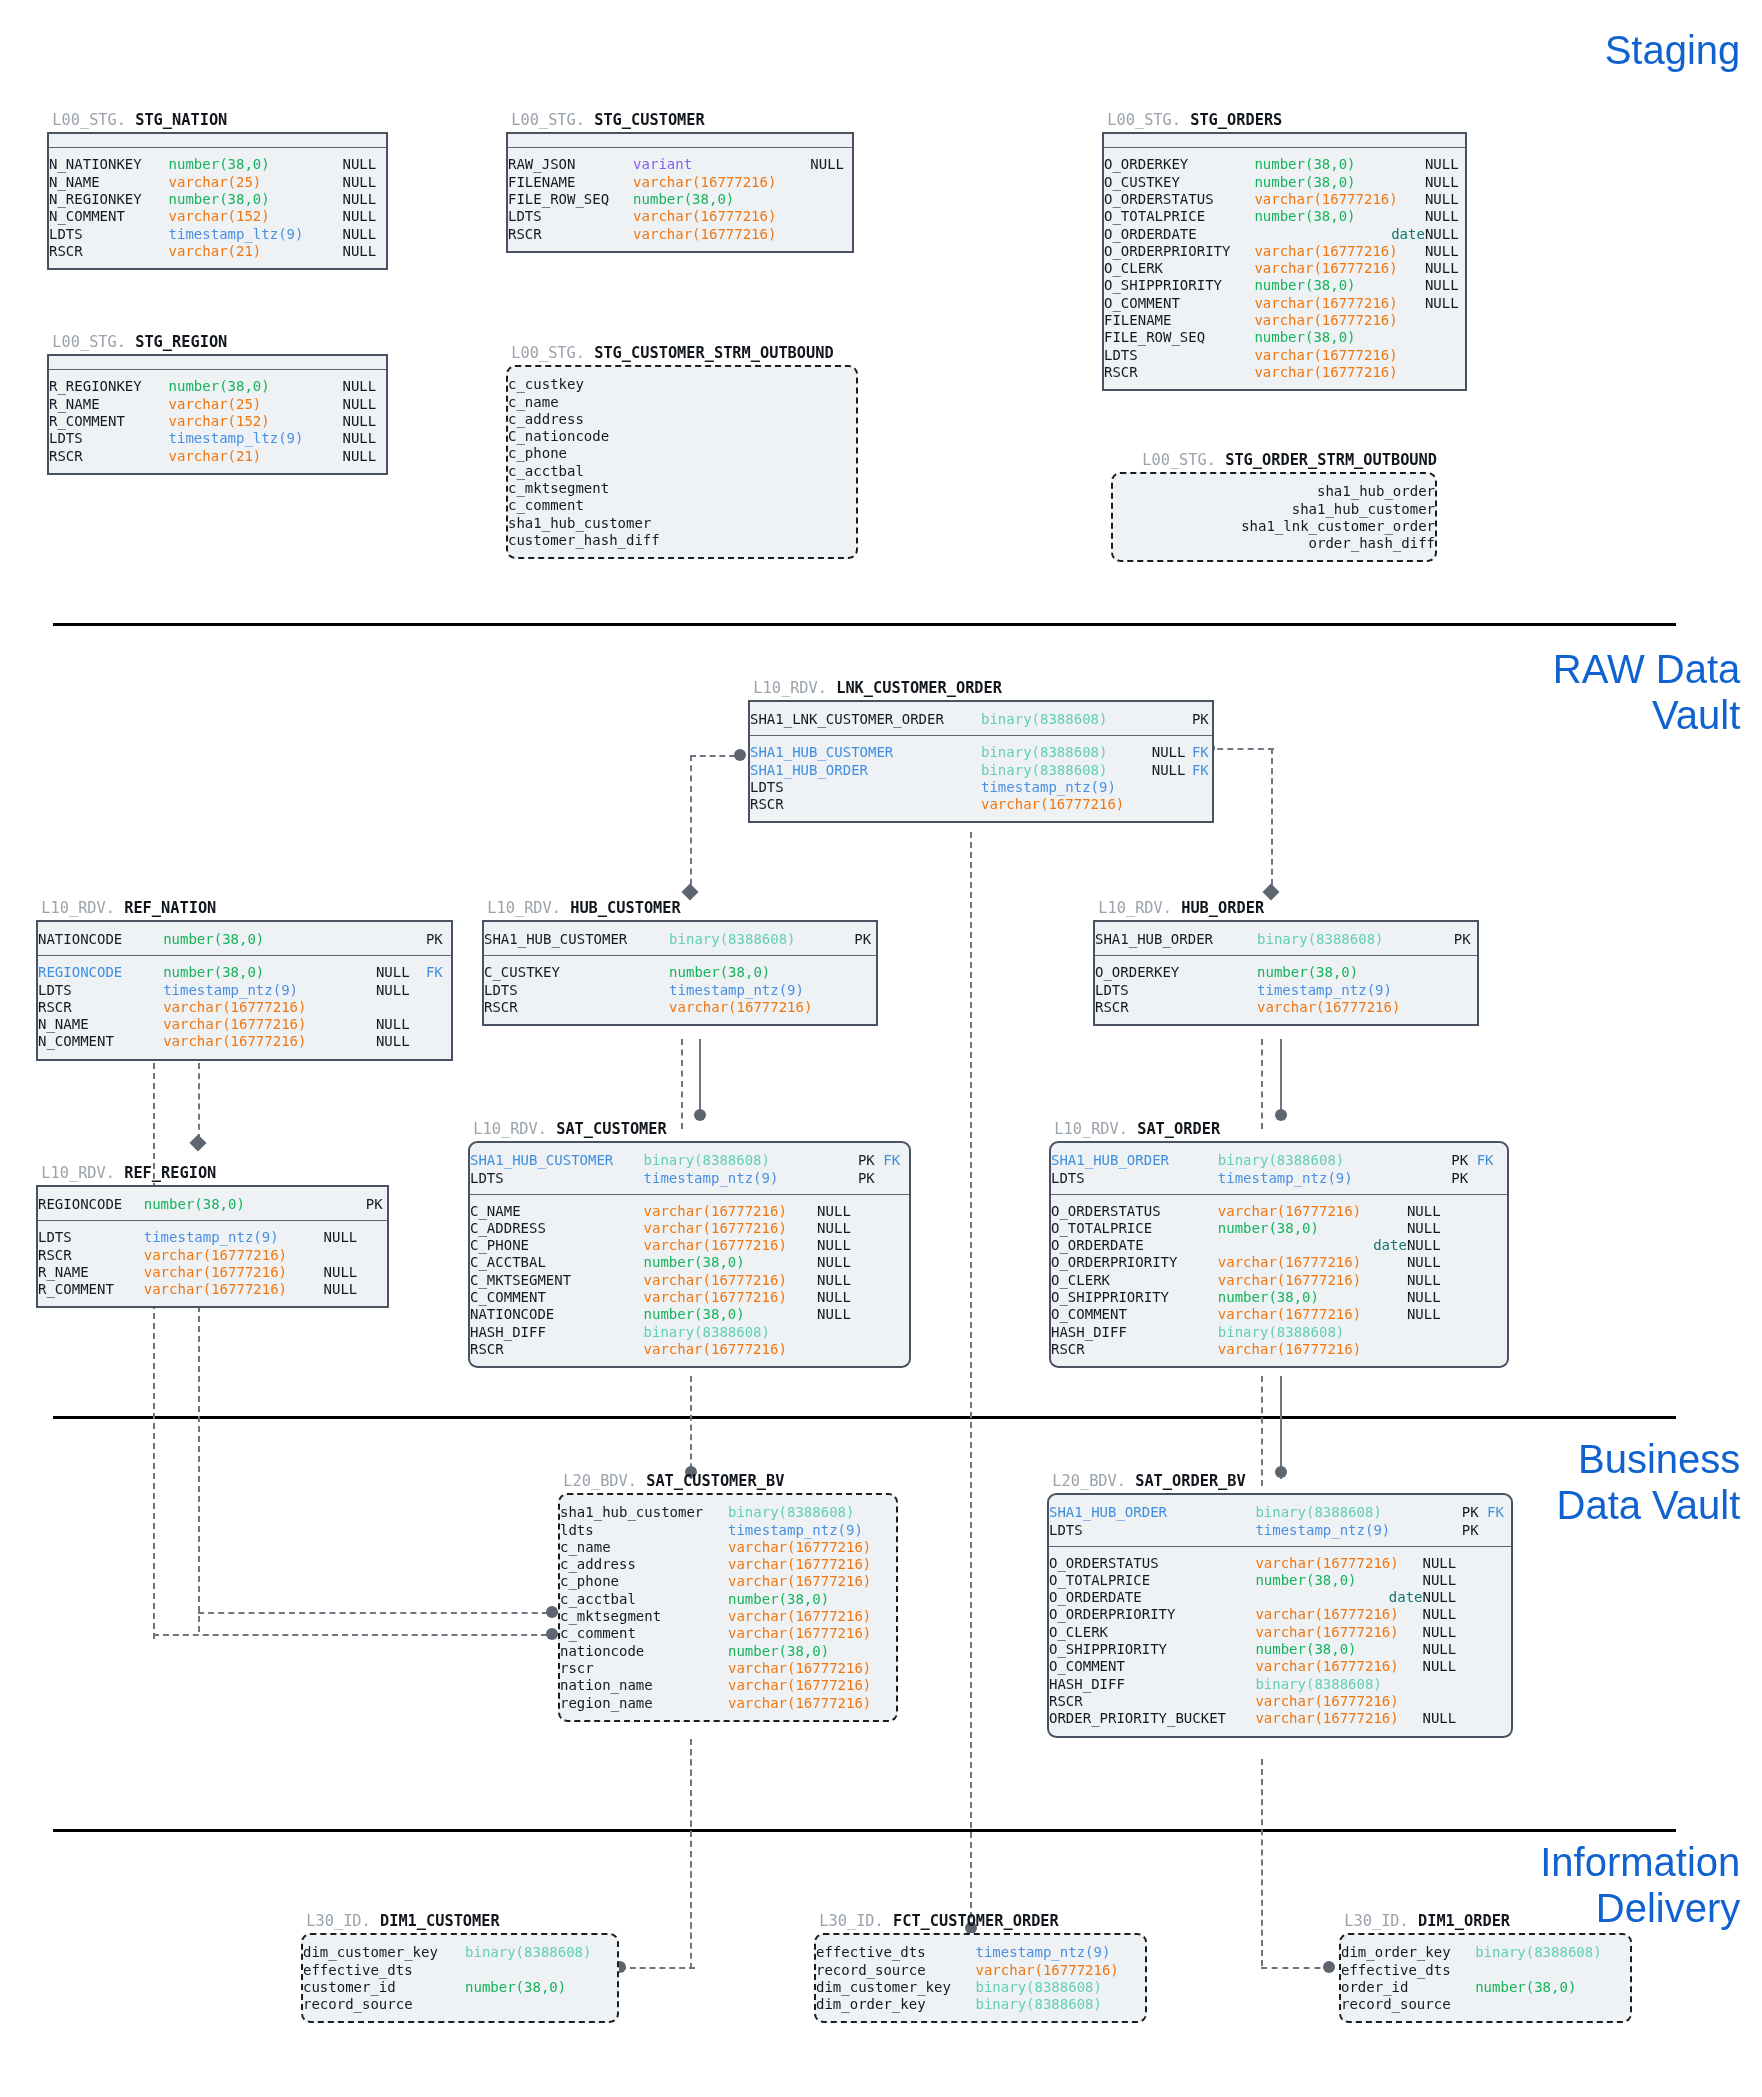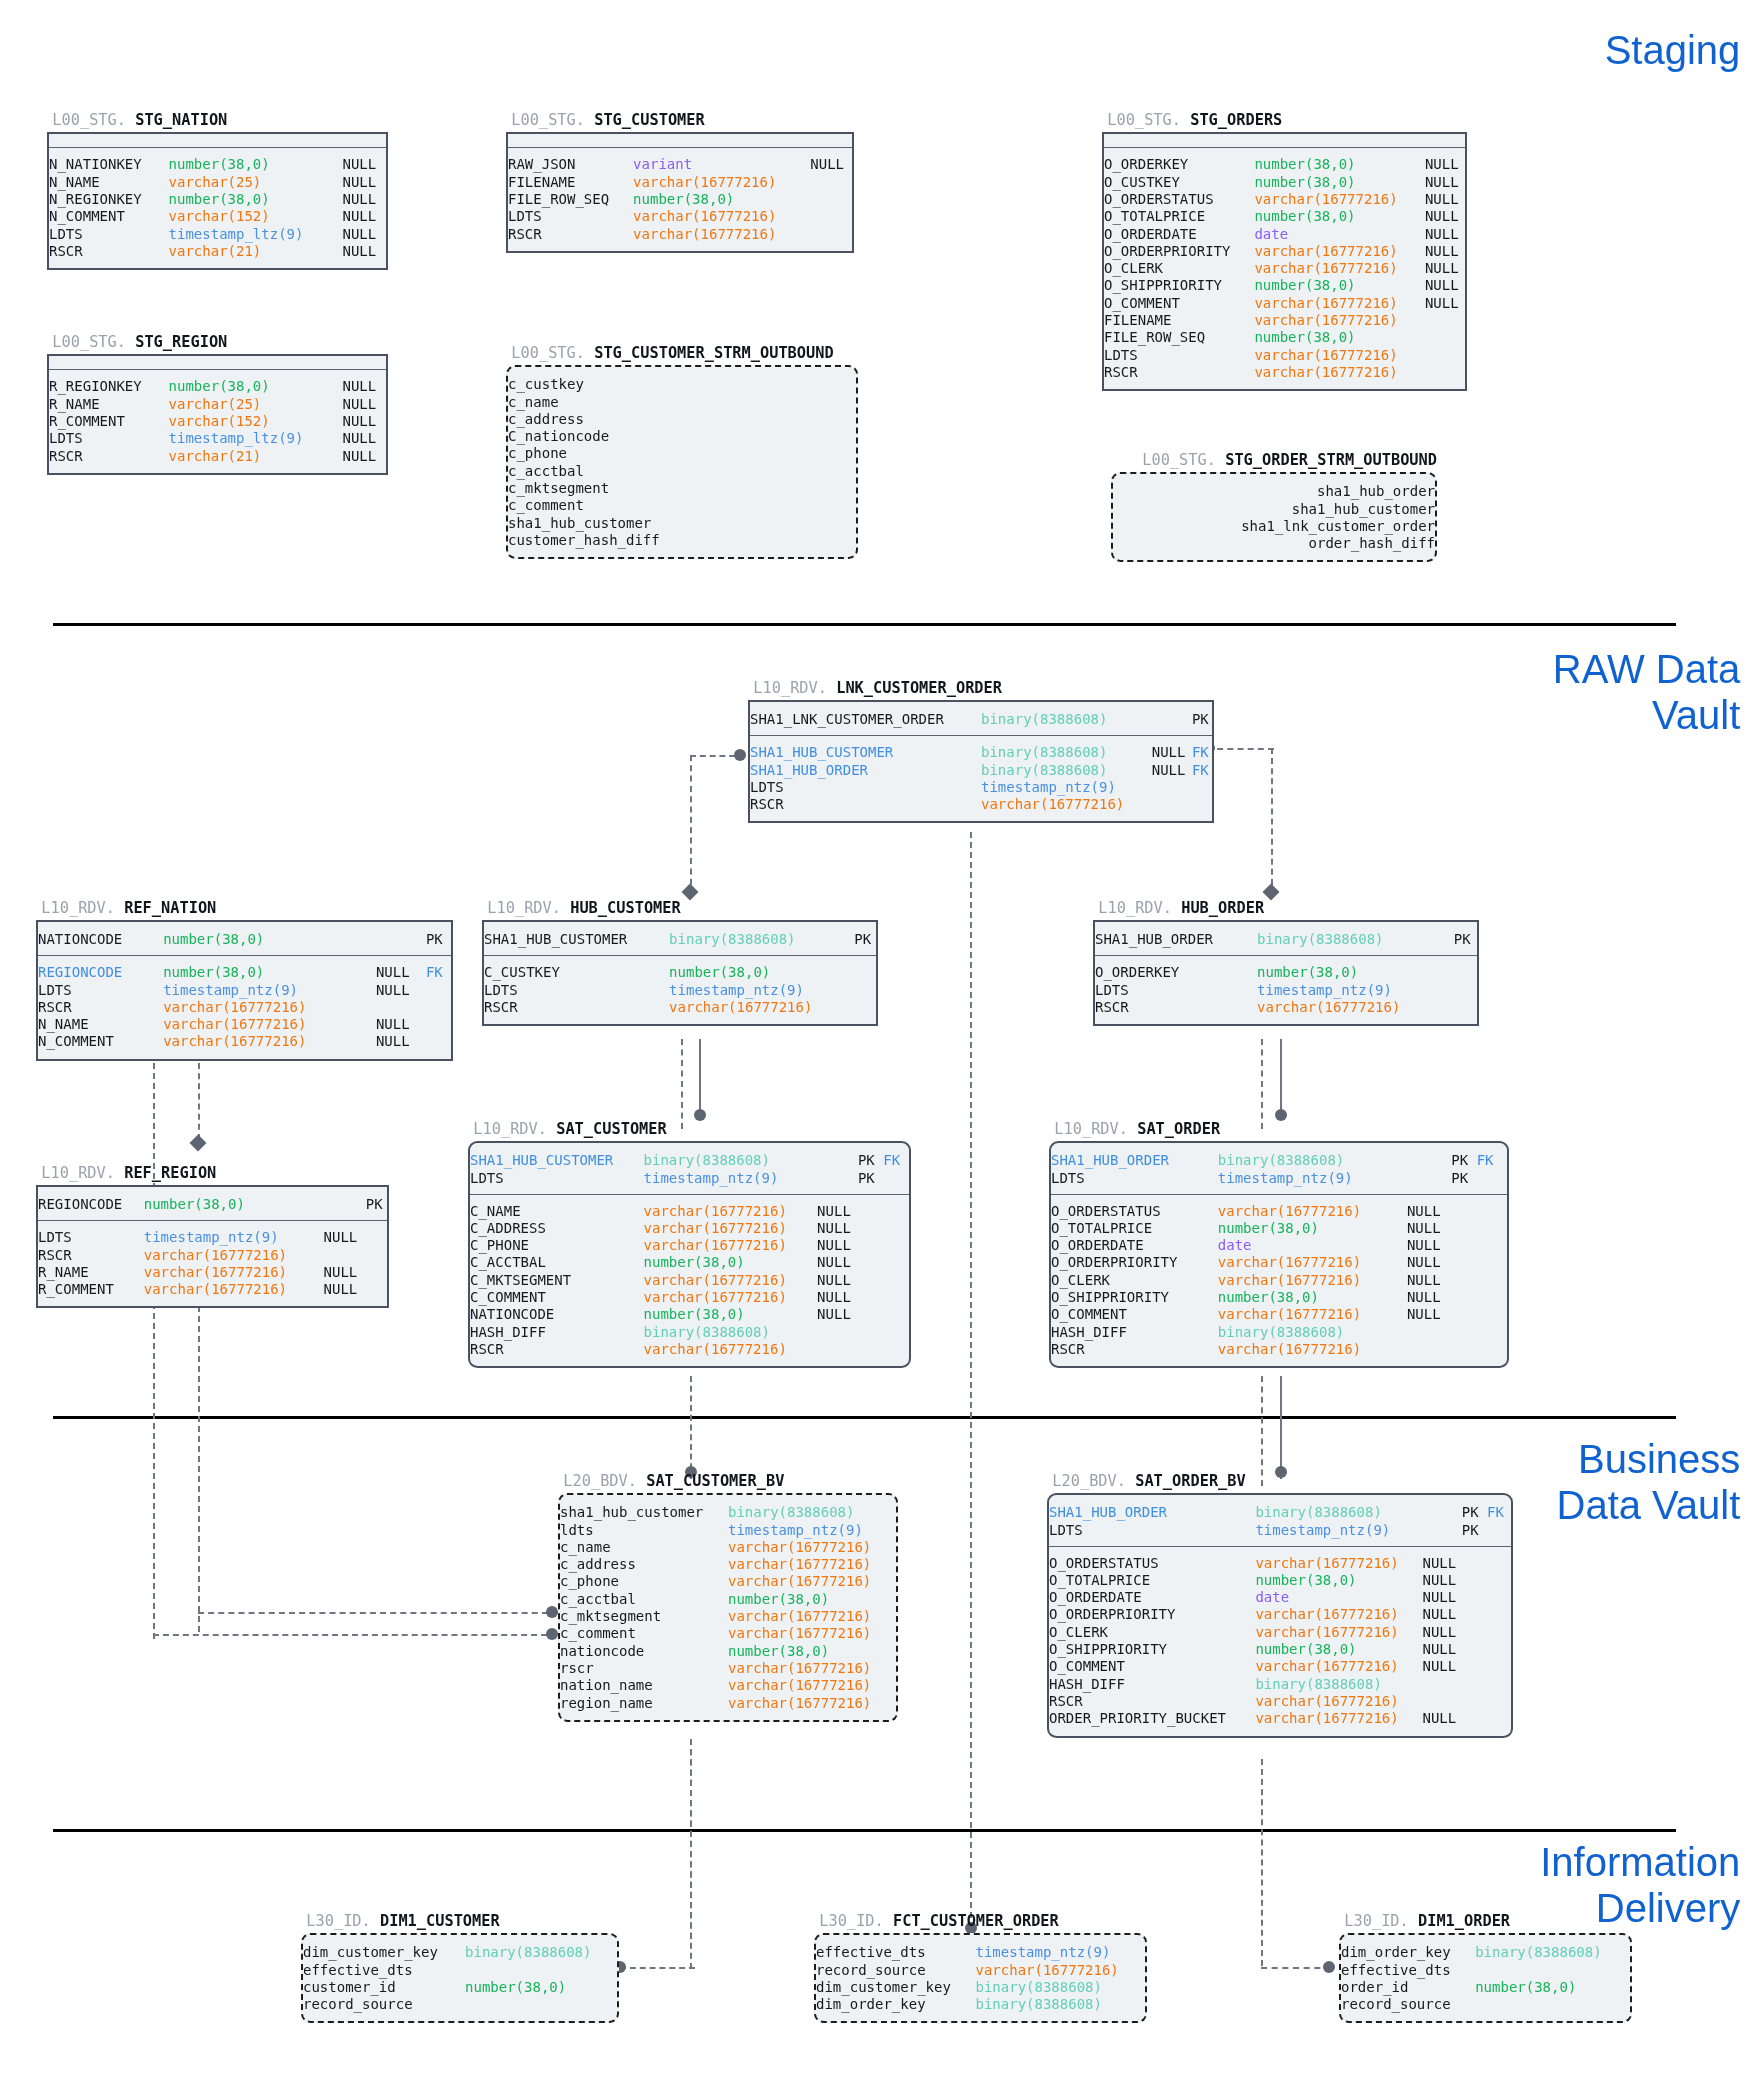--- a/index.html
+++ b/index.html
@@ -38,21 +38,21 @@
   .pad-bot{height:8px;}
   .sep td{border-top:1.3px solid #5c6370;height:1.3px;padding:0;}
   .sep-sp td{height:6.7px;padding:0;}
 
   
   .t-num{color:#16b35a;}
   .t-var{color:#f2760f;}
   .t-ts{color:#4a90e2;}
   .t-bin{color:#63cfb4;}
   .t-variant{color:#8b5cf6;}
-  .t-date{color:#8b5cf6;}
+  .t-date{color:#0f766e;text-align:right;}
   .vdash{position:absolute;width:0;border-left:2px dashed #6f7682;}
   .hdash{position:absolute;height:0;border-top:2px dashed #6f7682;}
   .vsolid{position:absolute;width:2px;background:#6f7682;}
   .dot{position:absolute;width:12px;height:12px;border-radius:50%;
        background:#5d6570;}
   .diamond{position:absolute;width:12px;height:12px;background:#5d6570;
        transform:rotate(45deg);}
 </style>
 </head>
 <body>

